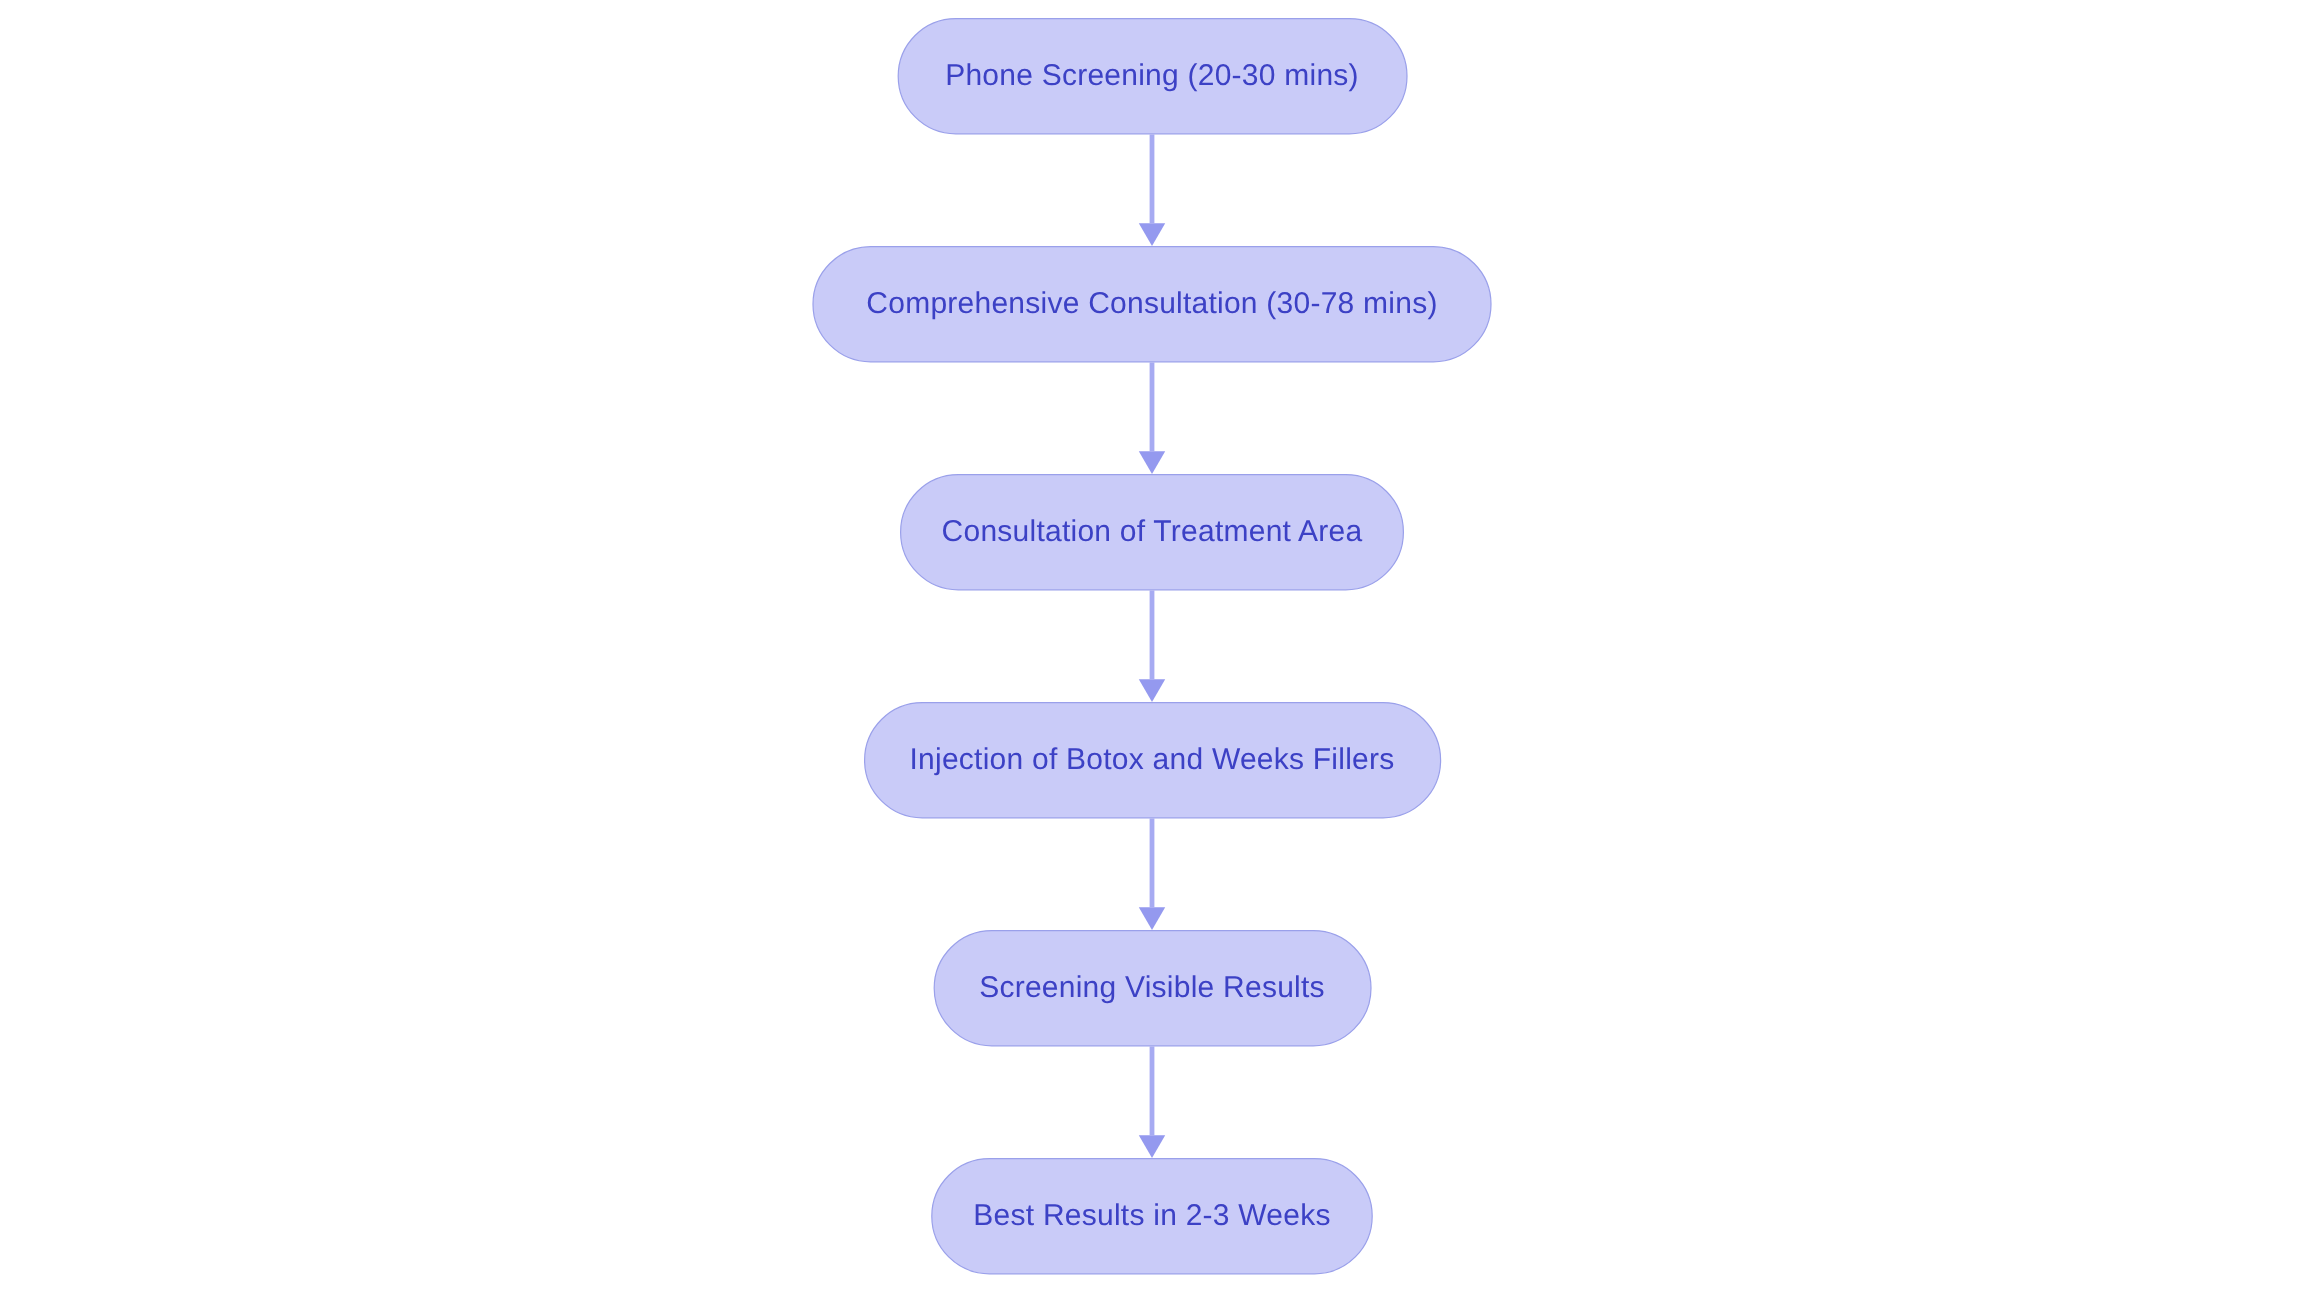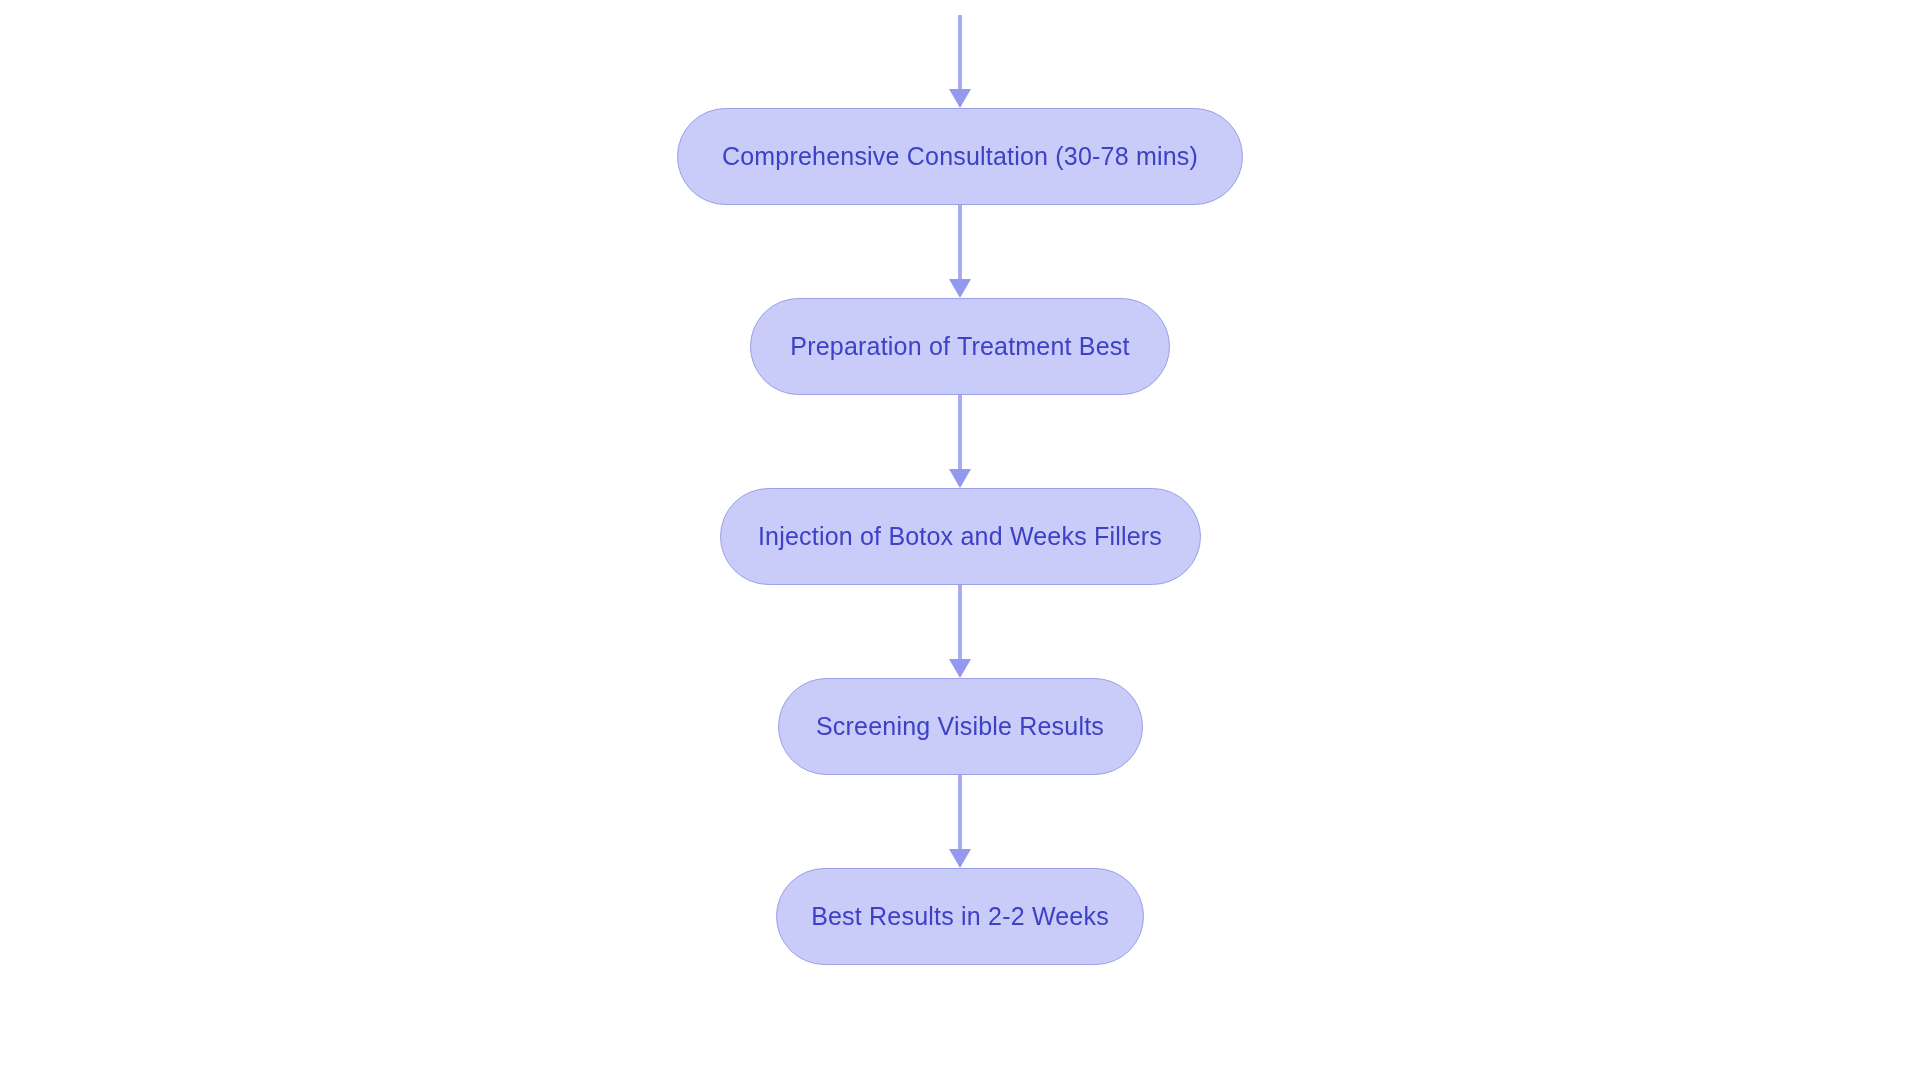--- a/index.html
+++ b/index.html
@@ -65,37 +65,40 @@
     border-left: 11px solid transparent;
     border-right: 11px solid transparent;
     border-top: 19px solid #9499ef;
   }
 </style>
 </head>
 <body>
 
 <div class="canvas">
 
+  <div class="node node-1">
+    <span>Phone Screening (20-30 mins)</span>
+  </div>
 
   <div class="arrow">
     <div class="shaft"></div>
     <div class="head"></div>
   </div>
 
   <div class="node node-2">
     <span>Comprehensive Consultation (30-78 mins)</span>
   </div>
 
   <div class="arrow">
     <div class="shaft"></div>
     <div class="head"></div>
   </div>
 
   <div class="node node-3">
-    <span>Preparation of Treatment Best</span>
+    <span>Consultation of Treatment Area</span>
   </div>
 
   <div class="arrow">
     <div class="shaft"></div>
     <div class="head"></div>
   </div>
 
   <div class="node node-4">
     <span>Injection of Botox and Weeks Fillers</span>
   </div>
@@ -108,16 +111,16 @@
   <div class="node node-5">
     <span>Screening Visible Results</span>
   </div>
 
   <div class="arrow">
     <div class="shaft"></div>
     <div class="head"></div>
   </div>
 
   <div class="node node-6">
-    <span>Best Results in 2-2 Weeks</span>
+    <span>Best Results in 2-3 Weeks</span>
   </div>
 
 </div>
 
 </body></html>

